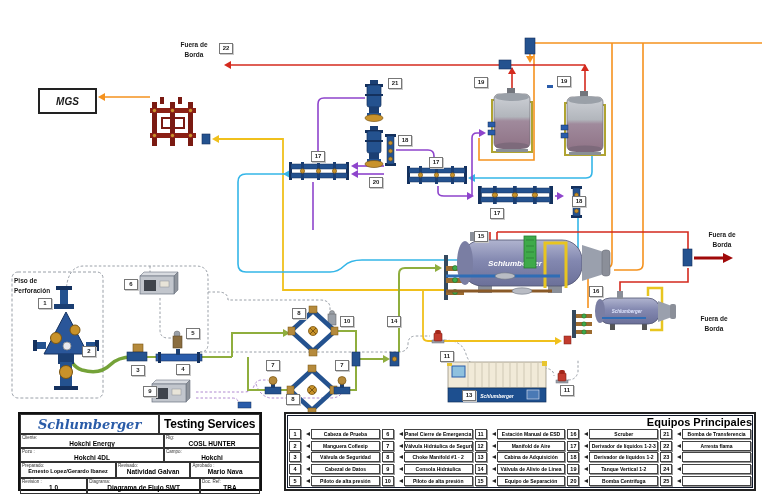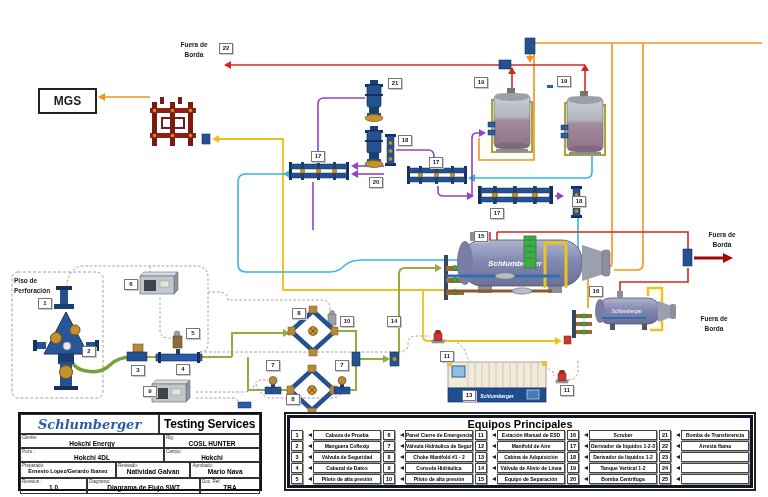--- a/index.html
+++ b/index.html
@@ -6,39 +6,39 @@
   #stage{position:relative;width:768px;height:497px;background:#fff;overflow:hidden;
          font-family:"Liberation Sans",sans-serif;}
   #stage svg{position:absolute;left:0;top:0;}
   .ov{position:absolute;color:#1a1a1a;}
   .badge{position:absolute;min-width:8px;padding:0 2px;height:9px;line-height:9px;
          background:#fff;border:1px solid #777;box-shadow:1px 1px 0 #c9c9c9;
          font-size:6px;font-weight:bold;text-align:center;color:#222;z-index:5;}
   .txtlabel{font-size:6.5px;font-weight:bold;white-space:pre-line;text-align:center;line-height:1.5;z-index:4;}
   .mgsbox{position:absolute;left:38px;top:88px;width:55px;height:22px;border:2px solid #222;
           background:#fff;display:flex;align-items:center;justify-content:center;
-          font-size:12px;font-weight:bold;z-index:4;}
+          font-size:10px;font-weight:bold;z-index:4;font-style:italic;}
   
   .tb{position:absolute;left:18px;top:412px;width:244px;height:79px;border:2px solid #111;
       background:#fff;display:grid;grid-template-rows:20px 14px 14px 16px 16px;box-sizing:border-box;z-index:6;}
   .tb .row{display:grid;}
   .tb .cell{border:1px solid #333;position:relative;overflow:hidden;box-sizing:border-box;}
   .tb .lbl{position:absolute;top:0;left:1px;font-size:4.5px;color:#333;}
   .tb .val{display:block;text-align:center;font-weight:bold;font-size:6.5px;margin-top:5px;white-space:nowrap;}
   .tb .r1{grid-template-columns:58% 42%;}
   .tb .r2{grid-template-columns:60% 40%;}
   .tb .r4{grid-template-columns:40% 31% 29%;}
   .tb .r5{grid-template-columns:28% 47% 25%;}
   .logo{display:flex;align-items:center;justify-content:center;font-family:"DejaVu Serif",serif;
         font-style:italic;font-weight:bold;font-size:13px;color:#2a5ca8;}
   .tsvc{display:flex;align-items:center;justify-content:center;font-weight:bold;font-size:12px;letter-spacing:-0.2px;}
   
   .eq{position:absolute;left:284px;top:412px;width:472px;height:79px;border:2px solid #222;
       background:#fff;box-sizing:border-box;padding:1px;z-index:6;}
-  .eq-inner{border:3px solid #0f172a;height:100%;box-sizing:border-box;display:flex;flex-direction:column;}
+  .eq-inner{border:1px solid #0f172a;height:100%;box-sizing:border-box;display:flex;flex-direction:column;align-items:flex-end;}
   .eq-title{font-size:11px;font-weight:bold;text-align:center;height:13px;line-height:12px;}
   .eq-grid{flex:1;display:grid;grid-template-columns:repeat(5,1fr);grid-template-rows:repeat(5,1fr);
            grid-auto-flow:column;padding:0 1px 1px 1px;gap:1px 2px;}
   .eq-item{display:flex;align-items:center;gap:1px;min-width:0;}
   .eq-num{width:10px;flex:0 0 10px;border:1px solid #444;box-shadow:1px 1px 0 #999;background:#fff;
           font-size:5.5px;font-weight:bold;text-align:center;height:8px;line-height:8px;}
   .eq-tri{width:0;height:0;border-top:2.5px solid transparent;border-bottom:2.5px solid transparent;
           border-right:4px solid #222;flex:0 0 4px;}
   .eq-lab{flex:1;border:1px solid #444;box-shadow:1px 1px 0 #999;background:#fff;font-size:5px;
           font-weight:bold;text-align:center;height:8px;line-height:8px;white-space:nowrap;

